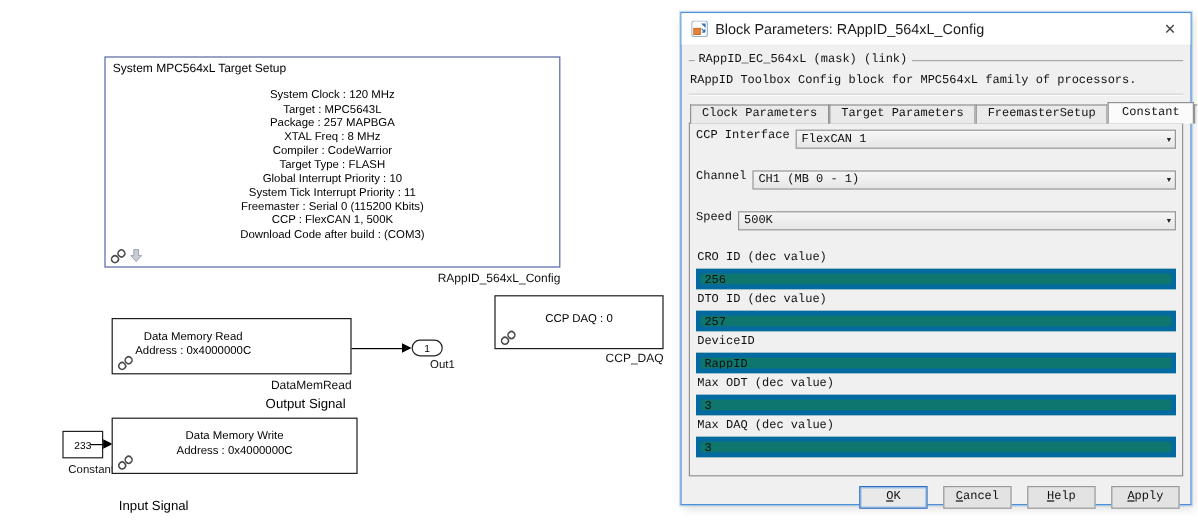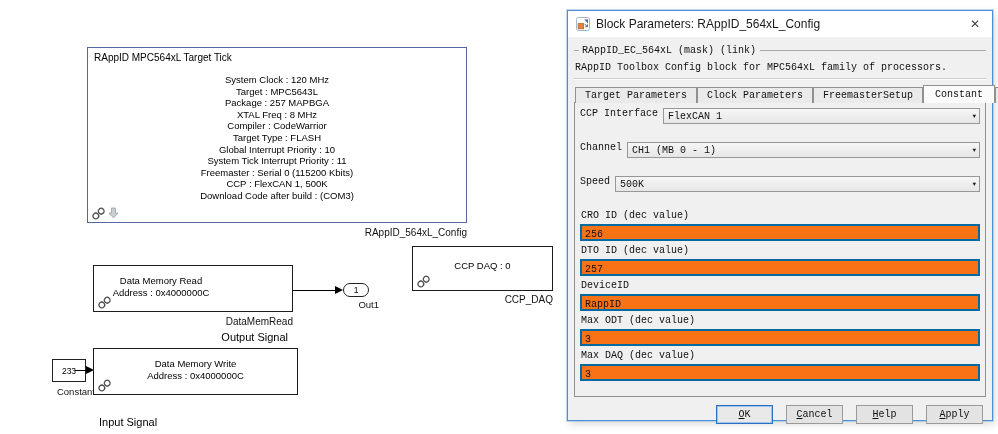--- a/index.html
+++ b/index.html
@@ -50,36 +50,36 @@
   .tab-page{position:relative;z-index:1;border:1px solid #919191;background:#f0f0f0;
             height:295px;padding:5px 5px 0 5px;}
   .combo-row{display:flex;align-items:flex-start;margin-bottom:6px;height:28px;}
   .combo-row label{margin-right:5px;white-space:nowrap;}
   .combo{flex:1;height:16px;border:1px solid #979797;background:linear-gradient(#f6f6f6,#e6e6e6);
          display:flex;align-items:center;padding-left:4px;position:relative;cursor:pointer;}
   .combo .caret{position:absolute;right:3px;top:0;bottom:0;display:flex;align-items:center;
                 font-size:6px;color:#222;}
   .fgroup{margin-bottom:4px;}
   .flabel{margin:2px 0 3px 1px;white-space:nowrap;}
-  .finput{display:block;width:100%;height:17px;border:2px solid #0369a1;background:#f97316;
+  .finput{display:block;width:100%;height:17px;border:4px solid #0369a1;background:#0f766e;
           font-family:"Liberation Mono","DejaVu Sans Mono",monospace;font-size:10px;
           padding:4px 2px 0 3px;color:#101010;}
   .btn-row{display:flex;justify-content:flex-end;gap:13px;margin-top:8px;padding-right:3px;}
   .btn{width:57px;height:19px;background:#e3e3e3;border:1px solid #9a9a9a;display:flex;
        align-items:center;justify-content:center;cursor:pointer;color:#101010;}
   .btn.default{border:1px solid #2f6fc1;box-shadow:inset 0 0 0 1px #9cc3ec;background:#e9e9e9;}
   .btn u{text-decoration:underline;}
 </style>
 </head>
 <body>
 
 <div id="stage">
 
   <div class="blk cfg" style="left:87px;top:47px;width:380px;height:176px;">
-    <div class="cfg-title">RAppID MPC564xL Target Tick</div>
+    <div class="cfg-title">System MPC564xL Target Setup</div>
     <div class="cfg-lines">
         <div>System Clock : 120 MHz</div>
         <div>Target : MPC5643L</div>
         <div>Package : 257 MAPBGA</div>
         <div>XTAL Freq : 8 MHz</div>
         <div>Compiler : CodeWarrior</div>
         <div>Target Type : FLASH</div>
         <div>Global Interrupt Priority : 10</div>
         <div>System Tick Interrupt Priority : 11</div>
         <div>Freemaster : Serial 0 (115200 Kbits)</div>
@@ -168,22 +168,22 @@
     <div class="dbody">
       <div class="legend-row">
         <span class="legend-line l"></span>
         <span class="legend-text">RAppID_EC_564xL (mask) (link)</span>
         <span class="legend-line r"></span>
       </div>
       <div class="desc">RAppID Toolbox Config block for MPC564xL family of processors.</div>
       <div class="groove"></div>
 
       <div class="tabs-row">
+        <div class="tab">Clock Parameters</div>
         <div class="tab">Target Parameters</div>
-        <div class="tab">Clock Parameters</div>
         <div class="tab">FreemasterSetup</div>
         <div class="tab active">Constant</div>
         <div class="tab trunc">PIL/</div>
 
       </div>
 
       <div class="tab-page">
         <div class="combo-row">
           <label>CCP Interface</label>
           <div class="combo">

